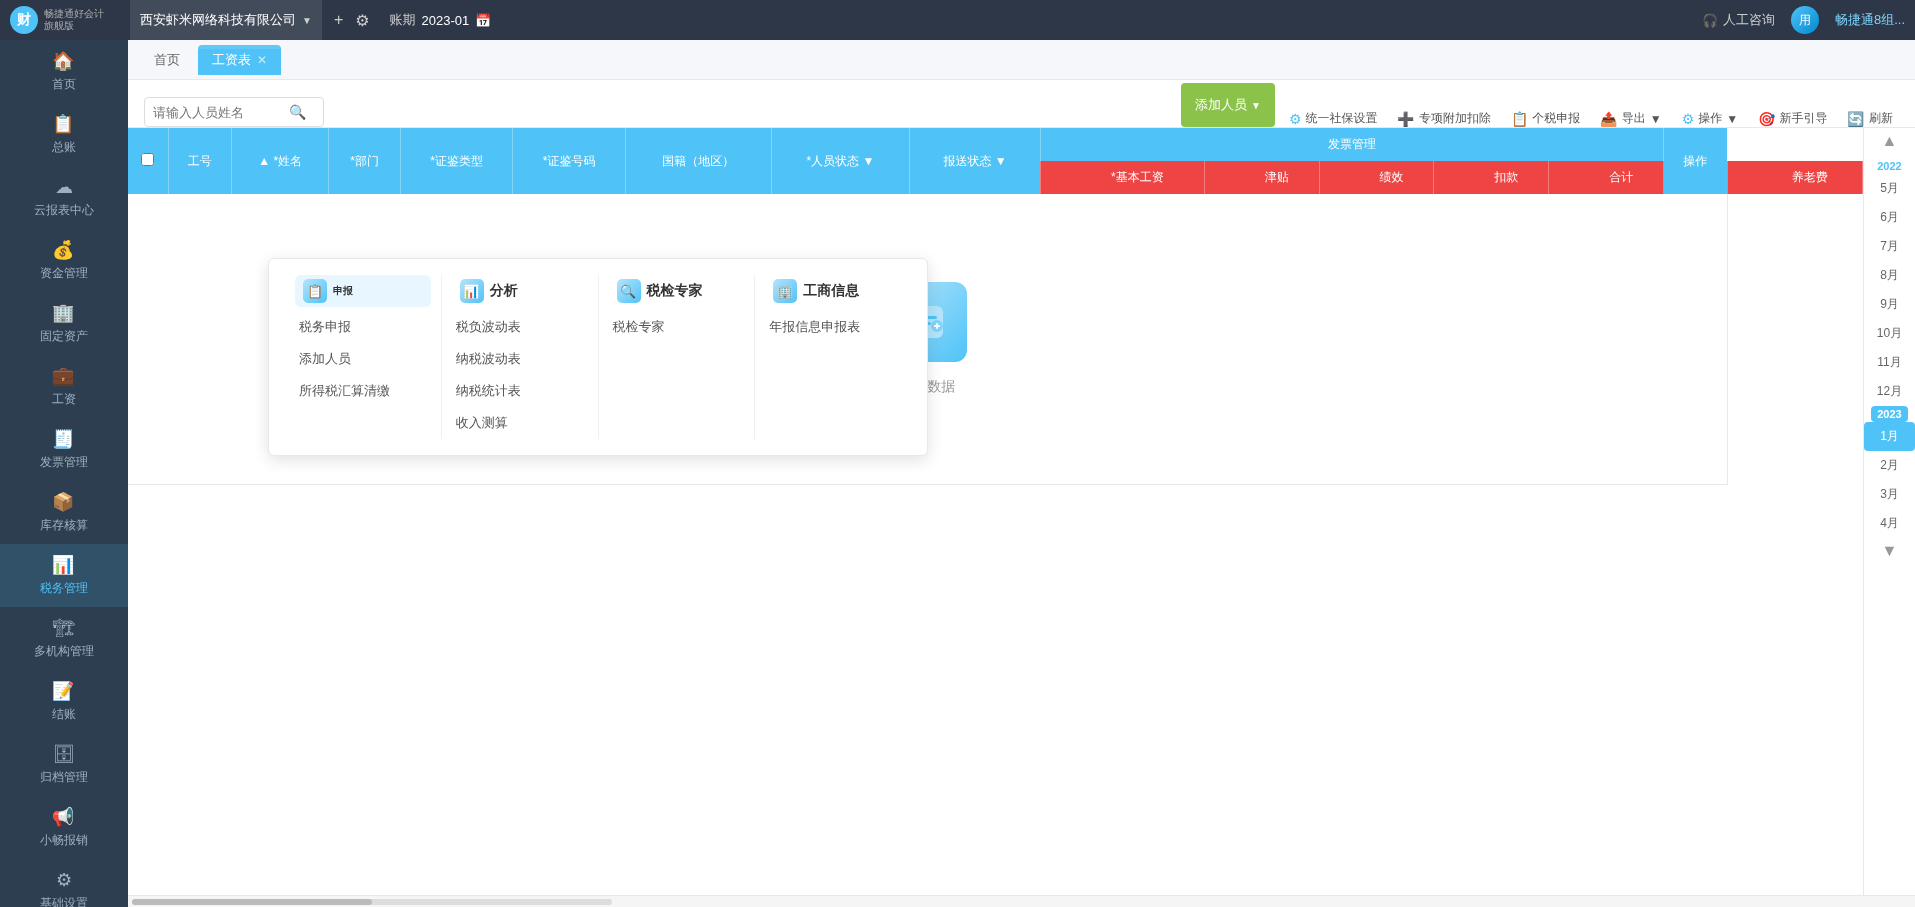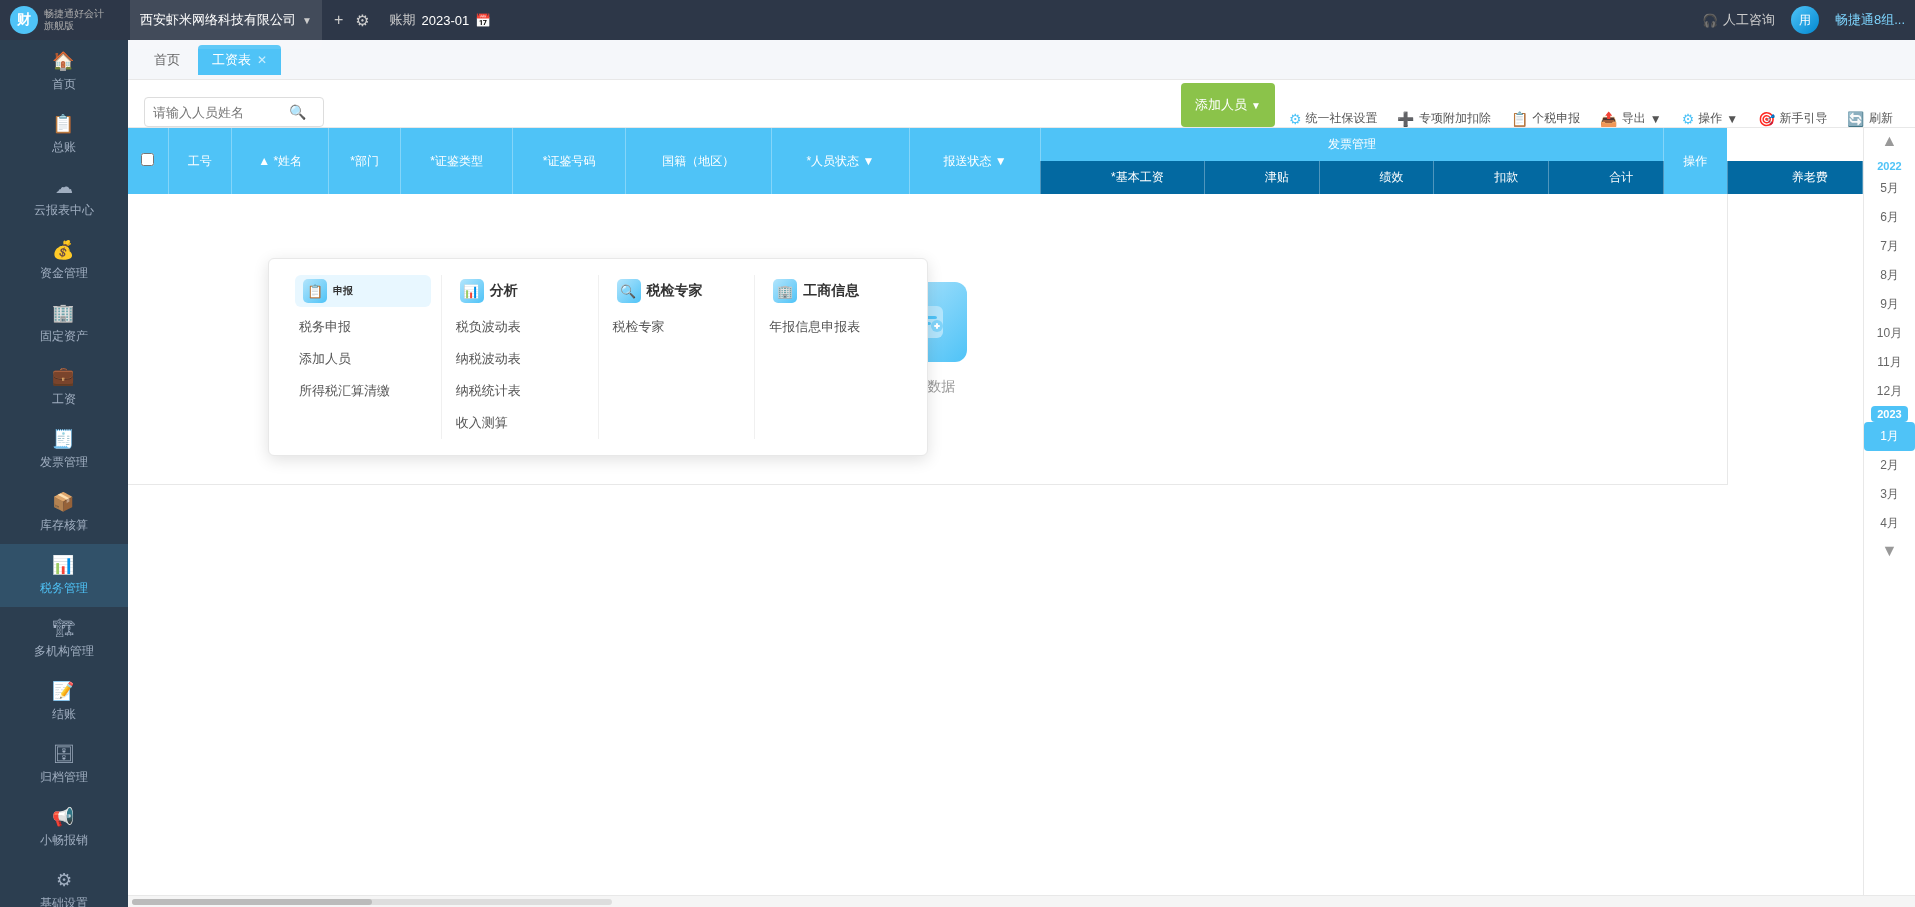--- a/index.html
+++ b/index.html
@@ -201,21 +201,21 @@
       background: #4FC3F7;
       color: #fff;
       font-size: 12px;
       padding: 8px 6px;
       text-align: center;
       border-right: 1px solid rgba(255,255,255,0.3);
       font-weight: normal;
       white-space: nowrap;
     }
     .data-table th.sub-header {
-      background: #0369a1;
+      background: #ef4444;
       padding-left: 36px;
     }
     .data-table td {
       padding: 8px 6px;
       text-align: center;
       border-right: 1px solid #e8e8e8;
       border-bottom: 1px solid #e8e8e8;
       font-size: 12px;
     }
     .checkbox-col { width: 40px; }

